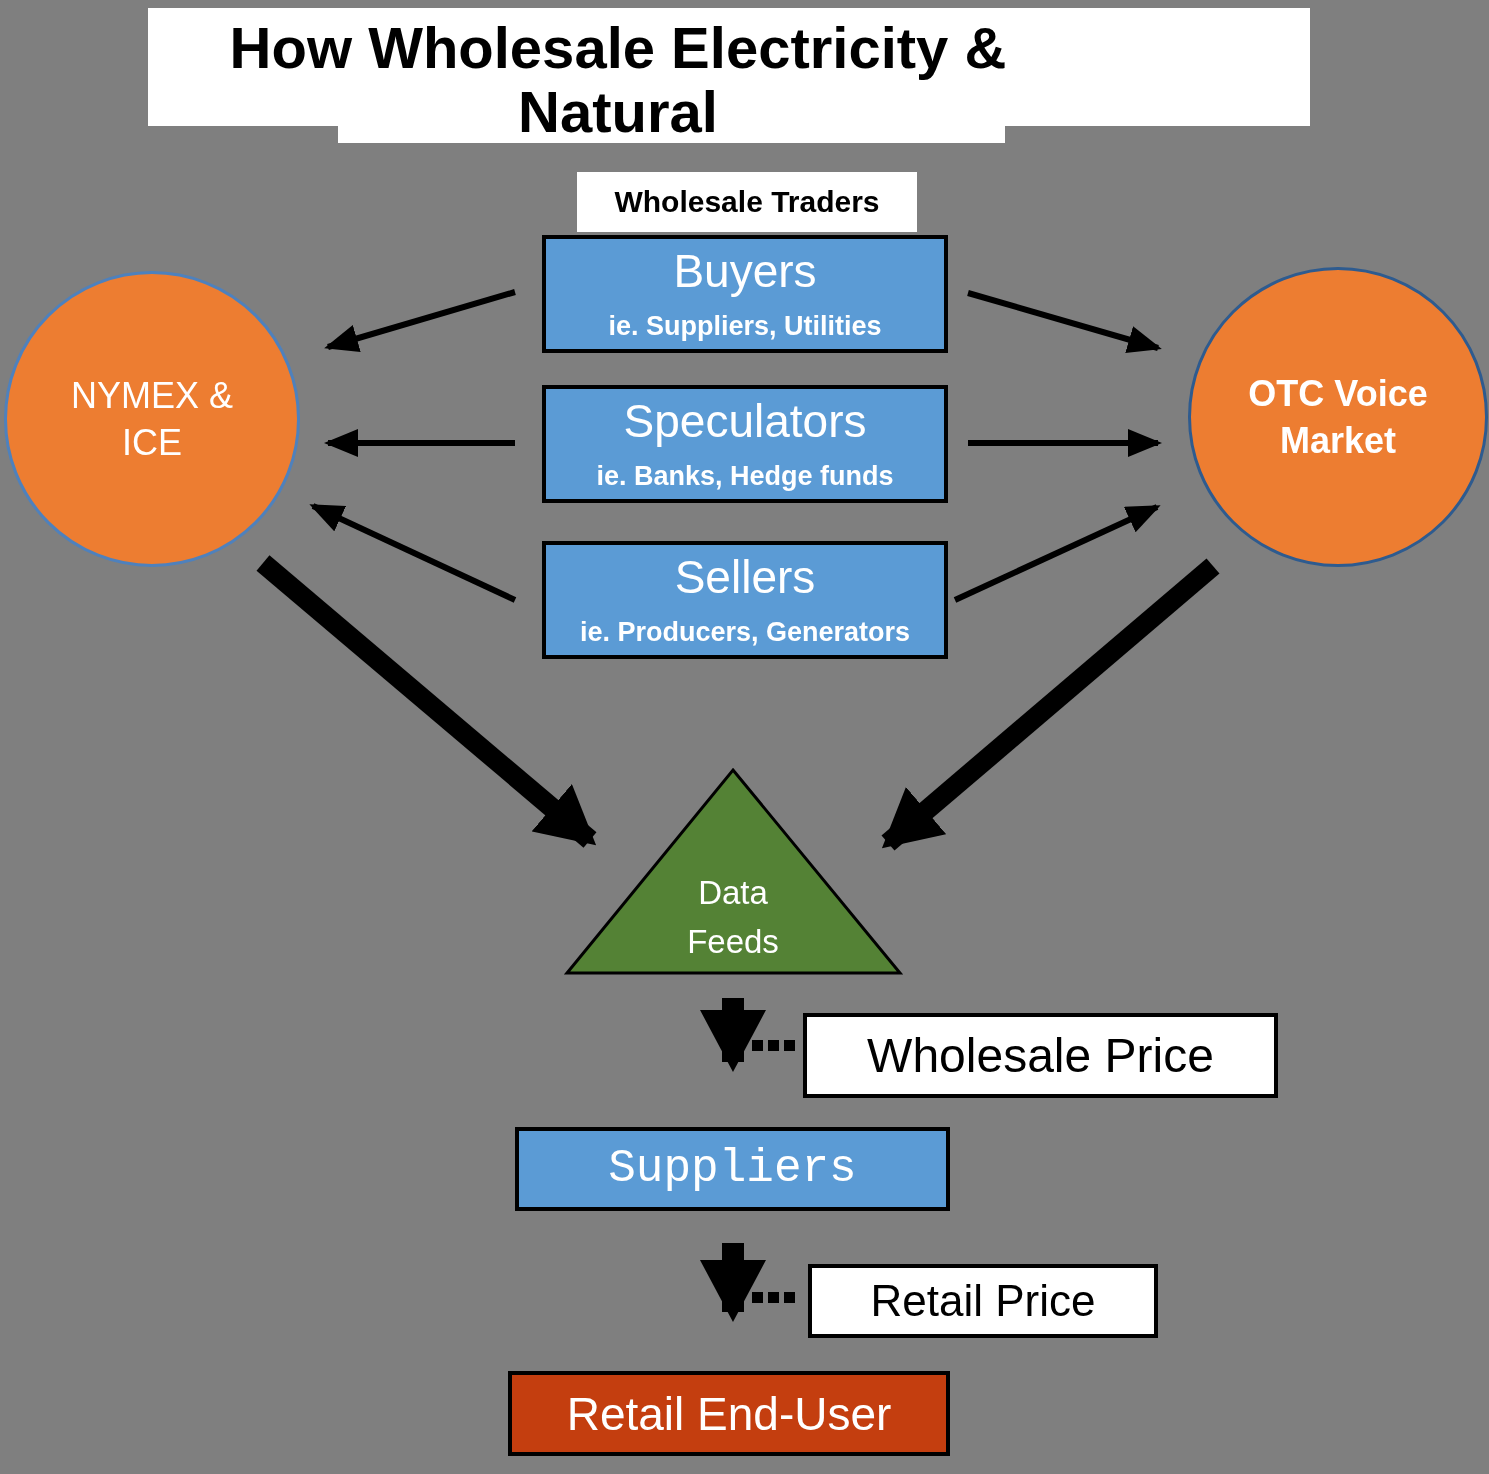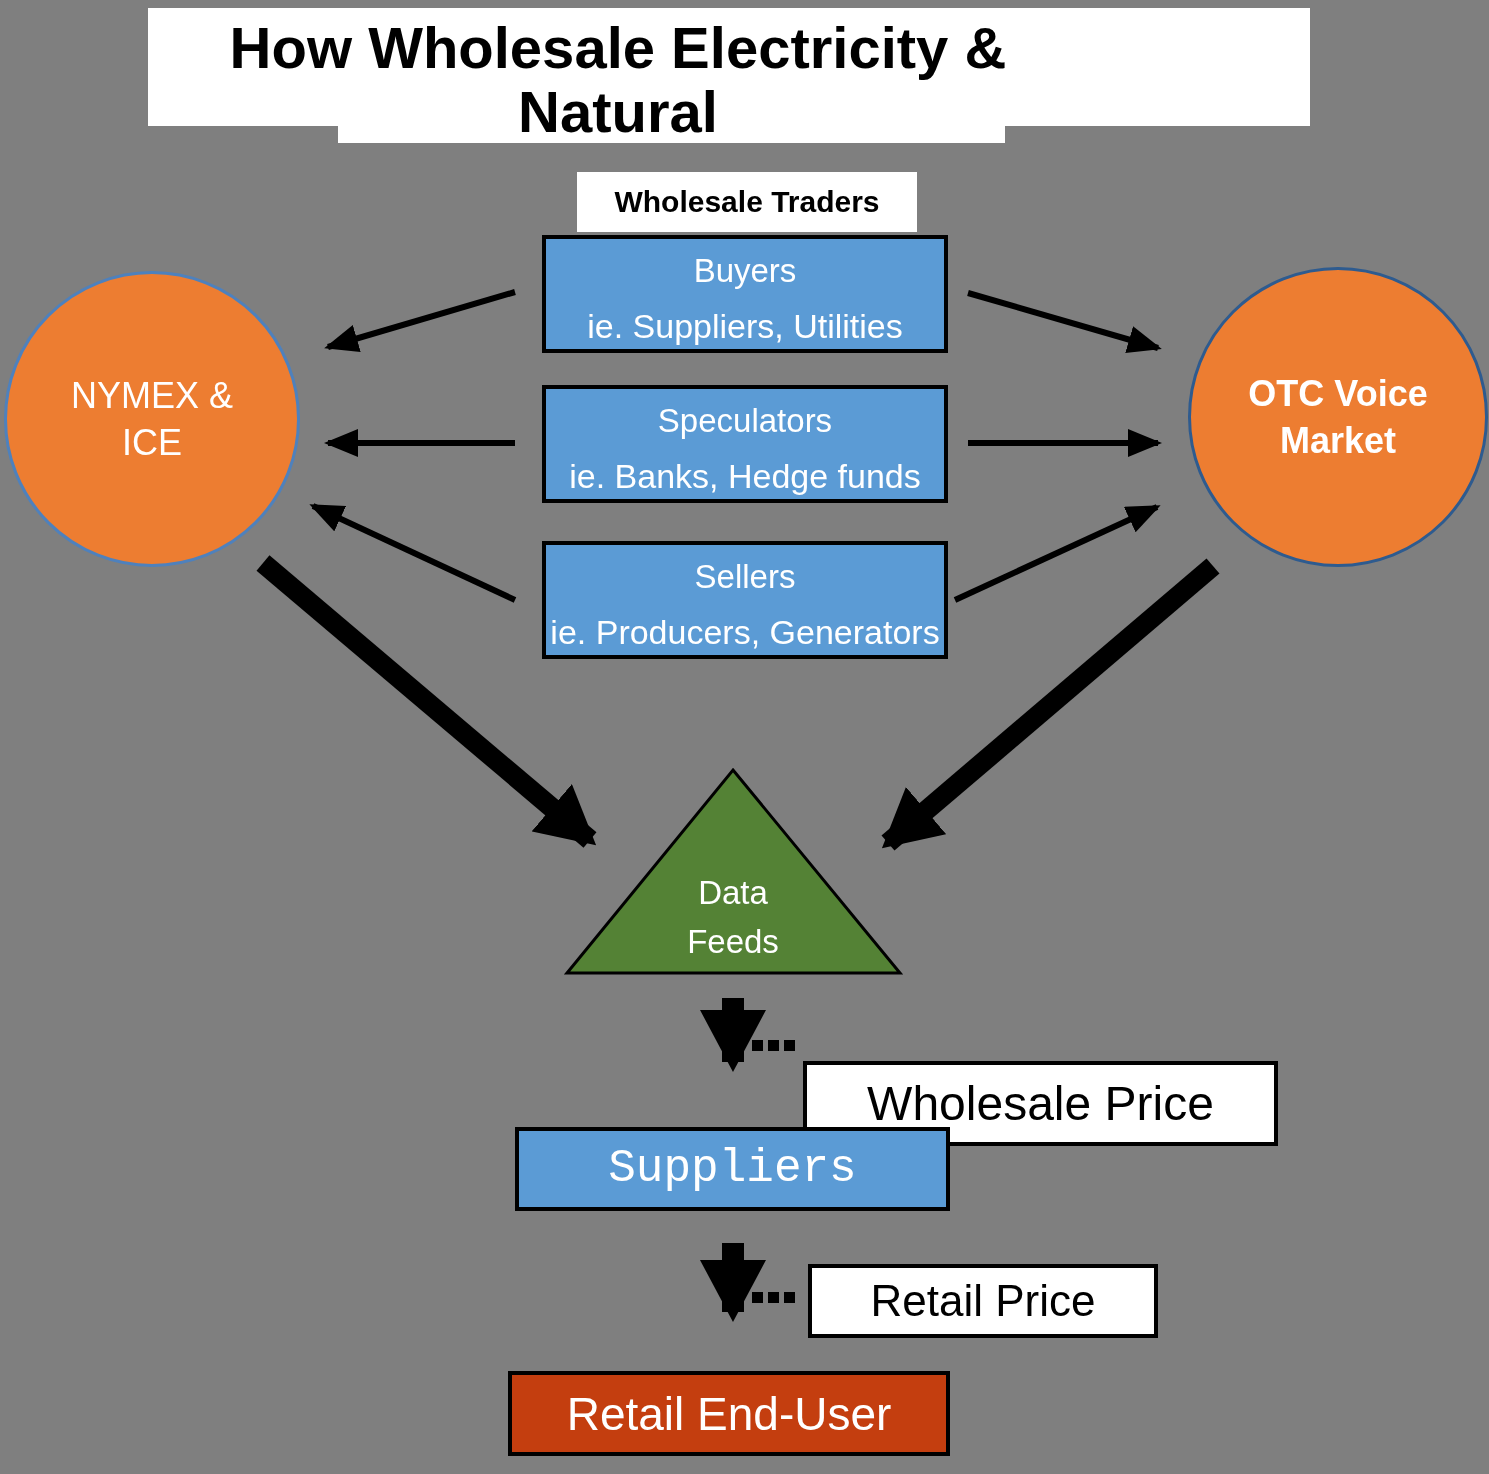--- a/index.html
+++ b/index.html
@@ -24,22 +24,22 @@
     background:var(--panel_white,#fff);color:#000;
     font-size:30px;font-weight:bold;text-align:center;line-height:60px;
   }
   
   .bluebox{
     left:542px;width:406px;height:118px;z-index:2;
     background:var(--box_blue,#5B9BD5);border:4px solid #000;
     color:#fff;text-align:center;
     display:flex;flex-direction:column;justify-content:center;
   }
-  .bb-title{font-size:33px;line-height:52px;}
-  .bb-sub{font-size:34px;line-height:34px;margin-top:12px;}
+  .bb-title{font-size:46px;line-height:52px;}
+  .bb-sub{font-size:27px;line-height:34px;margin-top:12px;font-weight:bold;}
   #box-buyers{top:235px;}
   #box-speculators{top:385px;}
   #box-sellers{top:541px;}
   
   .circle{
     border-radius:50%;z-index:2;color:#fff;text-align:center;
     background:var(--circle_orange,#ED7D31);
     display:flex;flex-direction:column;justify-content:center;
     font-size:36px;line-height:47px;
   }
@@ -48,21 +48,21 @@
   
   .triangle-label{
     left:583px;top:868px;width:300px;z-index:3;color:#fff;
     text-align:center;font-size:33px;line-height:49px;
   }
   
   .whitebox{
     background:var(--panel_white,#fff);border:4px solid #000;color:#000;z-index:2;
     display:flex;align-items:center;justify-content:center;
   }
-  #wholesale-price{left:803px;top:1013px;width:475px;height:85px;font-size:48px;margin-top:48px;}
+  #wholesale-price{left:803px;top:1013px;width:475px;height:85px;font-size:48px;}
   #retail-price{left:808px;top:1264px;width:350px;height:74px;font-size:44px;}
   #suppliers{
     left:515px;top:1127px;width:435px;height:84px;z-index:2;
     background:var(--box_blue,#5B9BD5);border:4px solid #000;color:#fff;
     display:flex;align-items:center;justify-content:center;font-size:46px;font-family:Liberation Mono, monospace;
   }
   #retail-end-user{
     left:508px;top:1371px;width:442px;height:85px;z-index:2;
     background:var(--end_user_red,#C43E0F);border:4px solid #000;color:#fff;
     display:flex;align-items:center;justify-content:center;font-size:46px;

